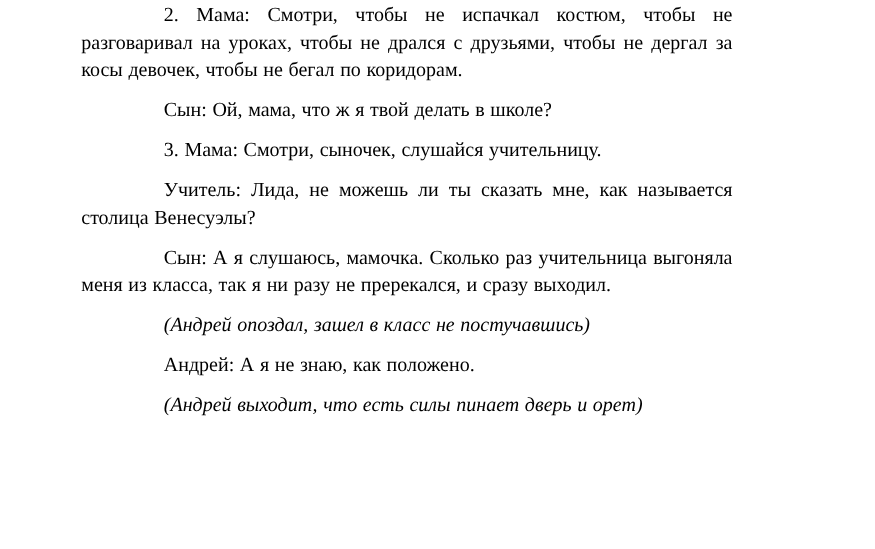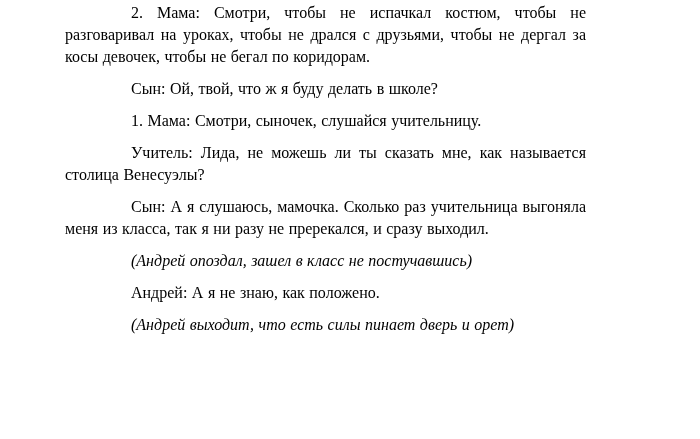--- a/index.html
+++ b/index.html
@@ -32,20 +32,20 @@
   .para.stage {
     font-style: italic;
     font-family: Liberation Serif, serif;
   }
 </style>
 </head>
 <body>
 
 <div class="page">
   <p class="para">2. Мама: Смотри, чтобы не испачкал костюм, чтобы не разговаривал на уроках, чтобы не дрался с друзьями, чтобы не дергал за косы девочек, чтобы не бегал по коридорам.</p>
-  <p class="para">Сын: Ой, твой, что ж я буду делать в школе?</p>
-  <p class="para">1. Мама: Смотри, сыночек, слушайся учительницу.</p>
+  <p class="para">Сын: Ой, мама, что ж я твой делать в школе?</p>
+  <p class="para">3. Мама: Смотри, сыночек, слушайся учительницу.</p>
   <p class="para">Учитель: Лида, не можешь ли ты сказать мне, как называется столица Венесуэлы?</p>
   <p class="para">Сын: А я слушаюсь, мамочка. Сколько раз учительница выгоняла меня из класса, так я ни разу не пререкался, и сразу выходил.</p>
   <p class="para stage">(Андрей опоздал, зашел в класс не постучавшись)</p>
   <p class="para">Андрей: А я не знаю, как положено.</p>
   <p class="para stage">(Андрей выходит, что есть силы пинает дверь и орет)</p>
 </div>
 
 </body></html>

